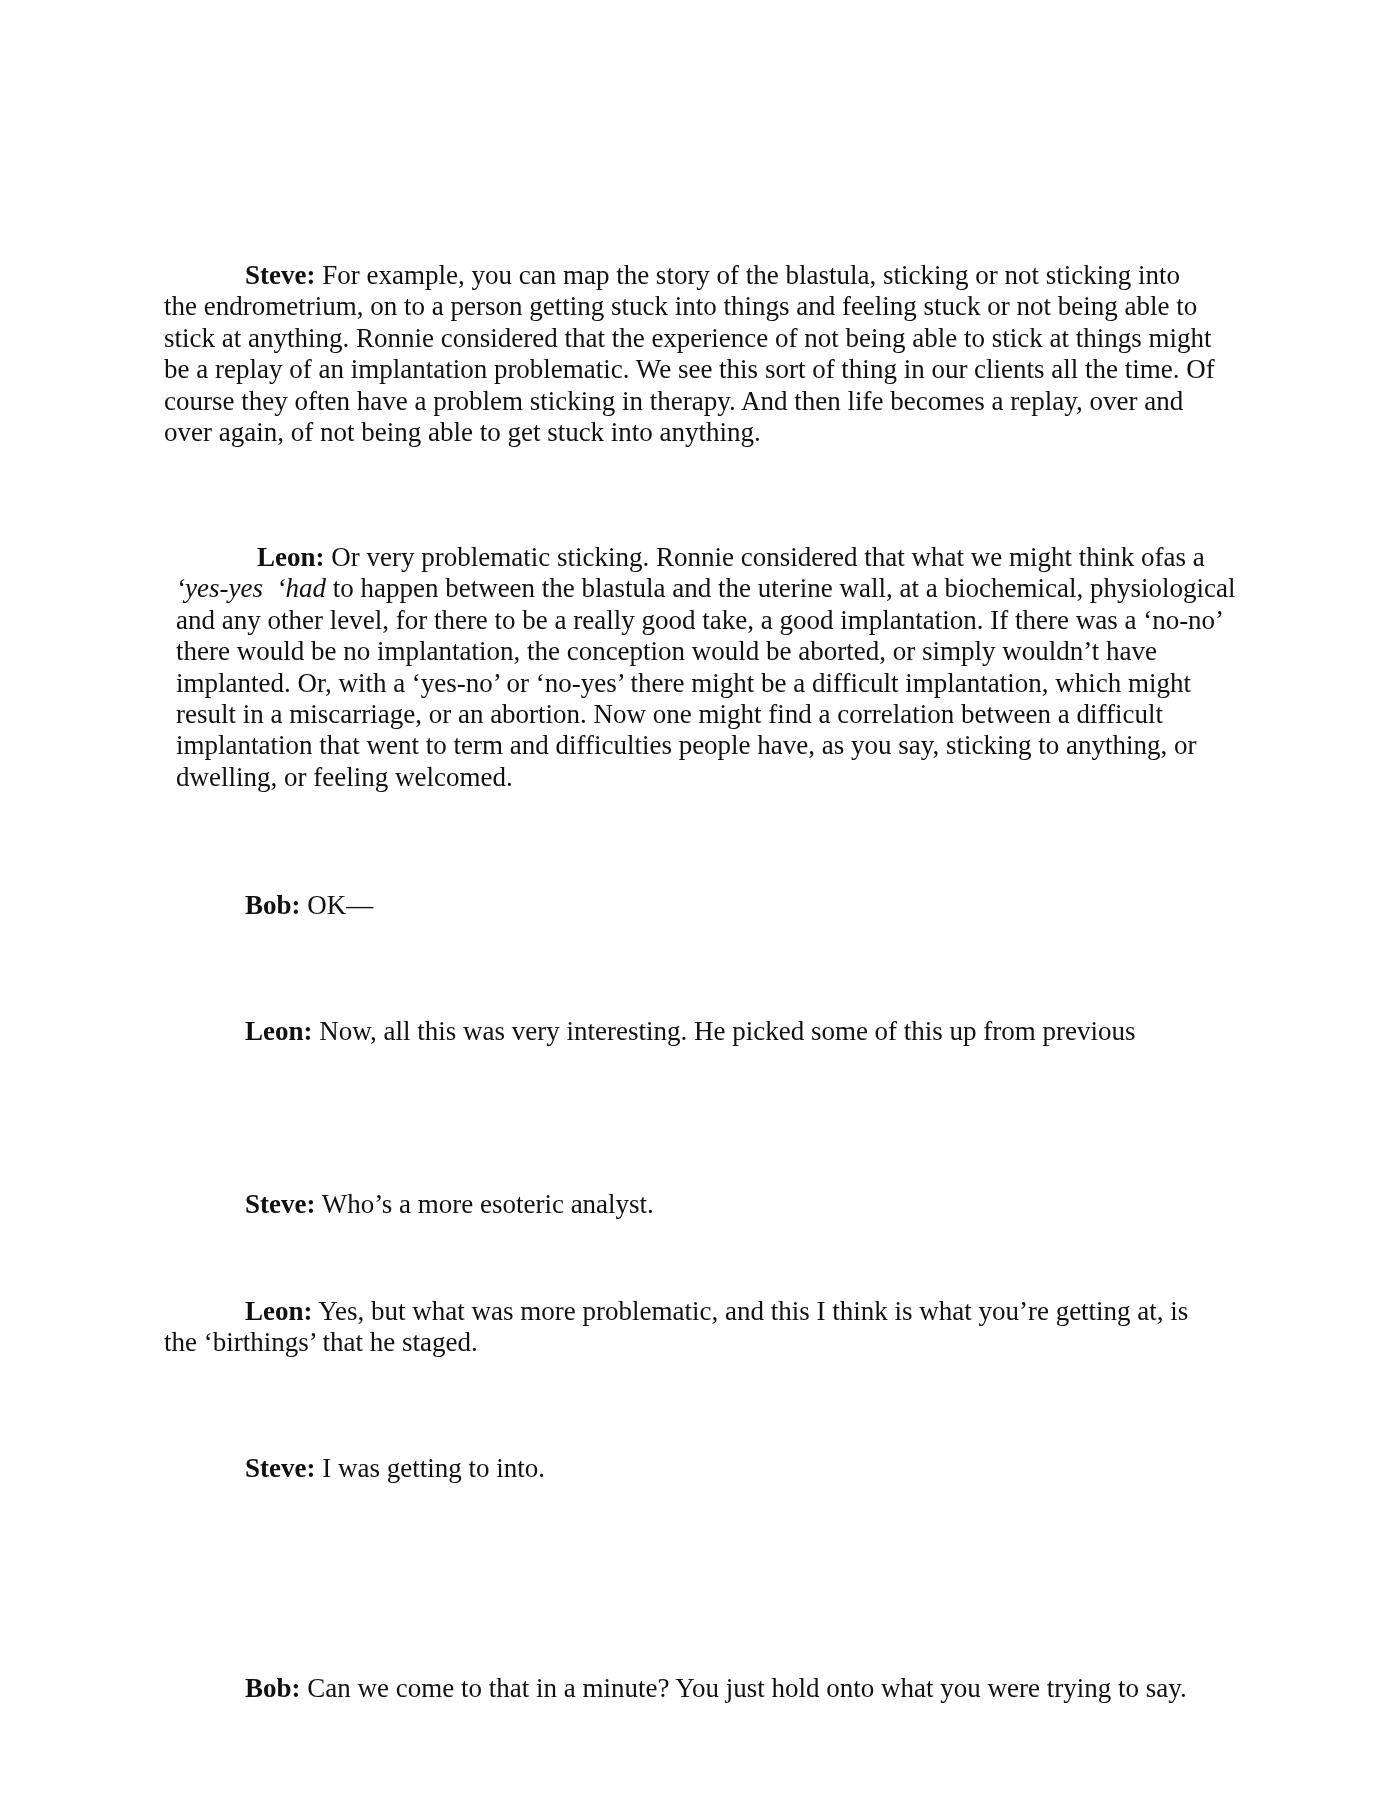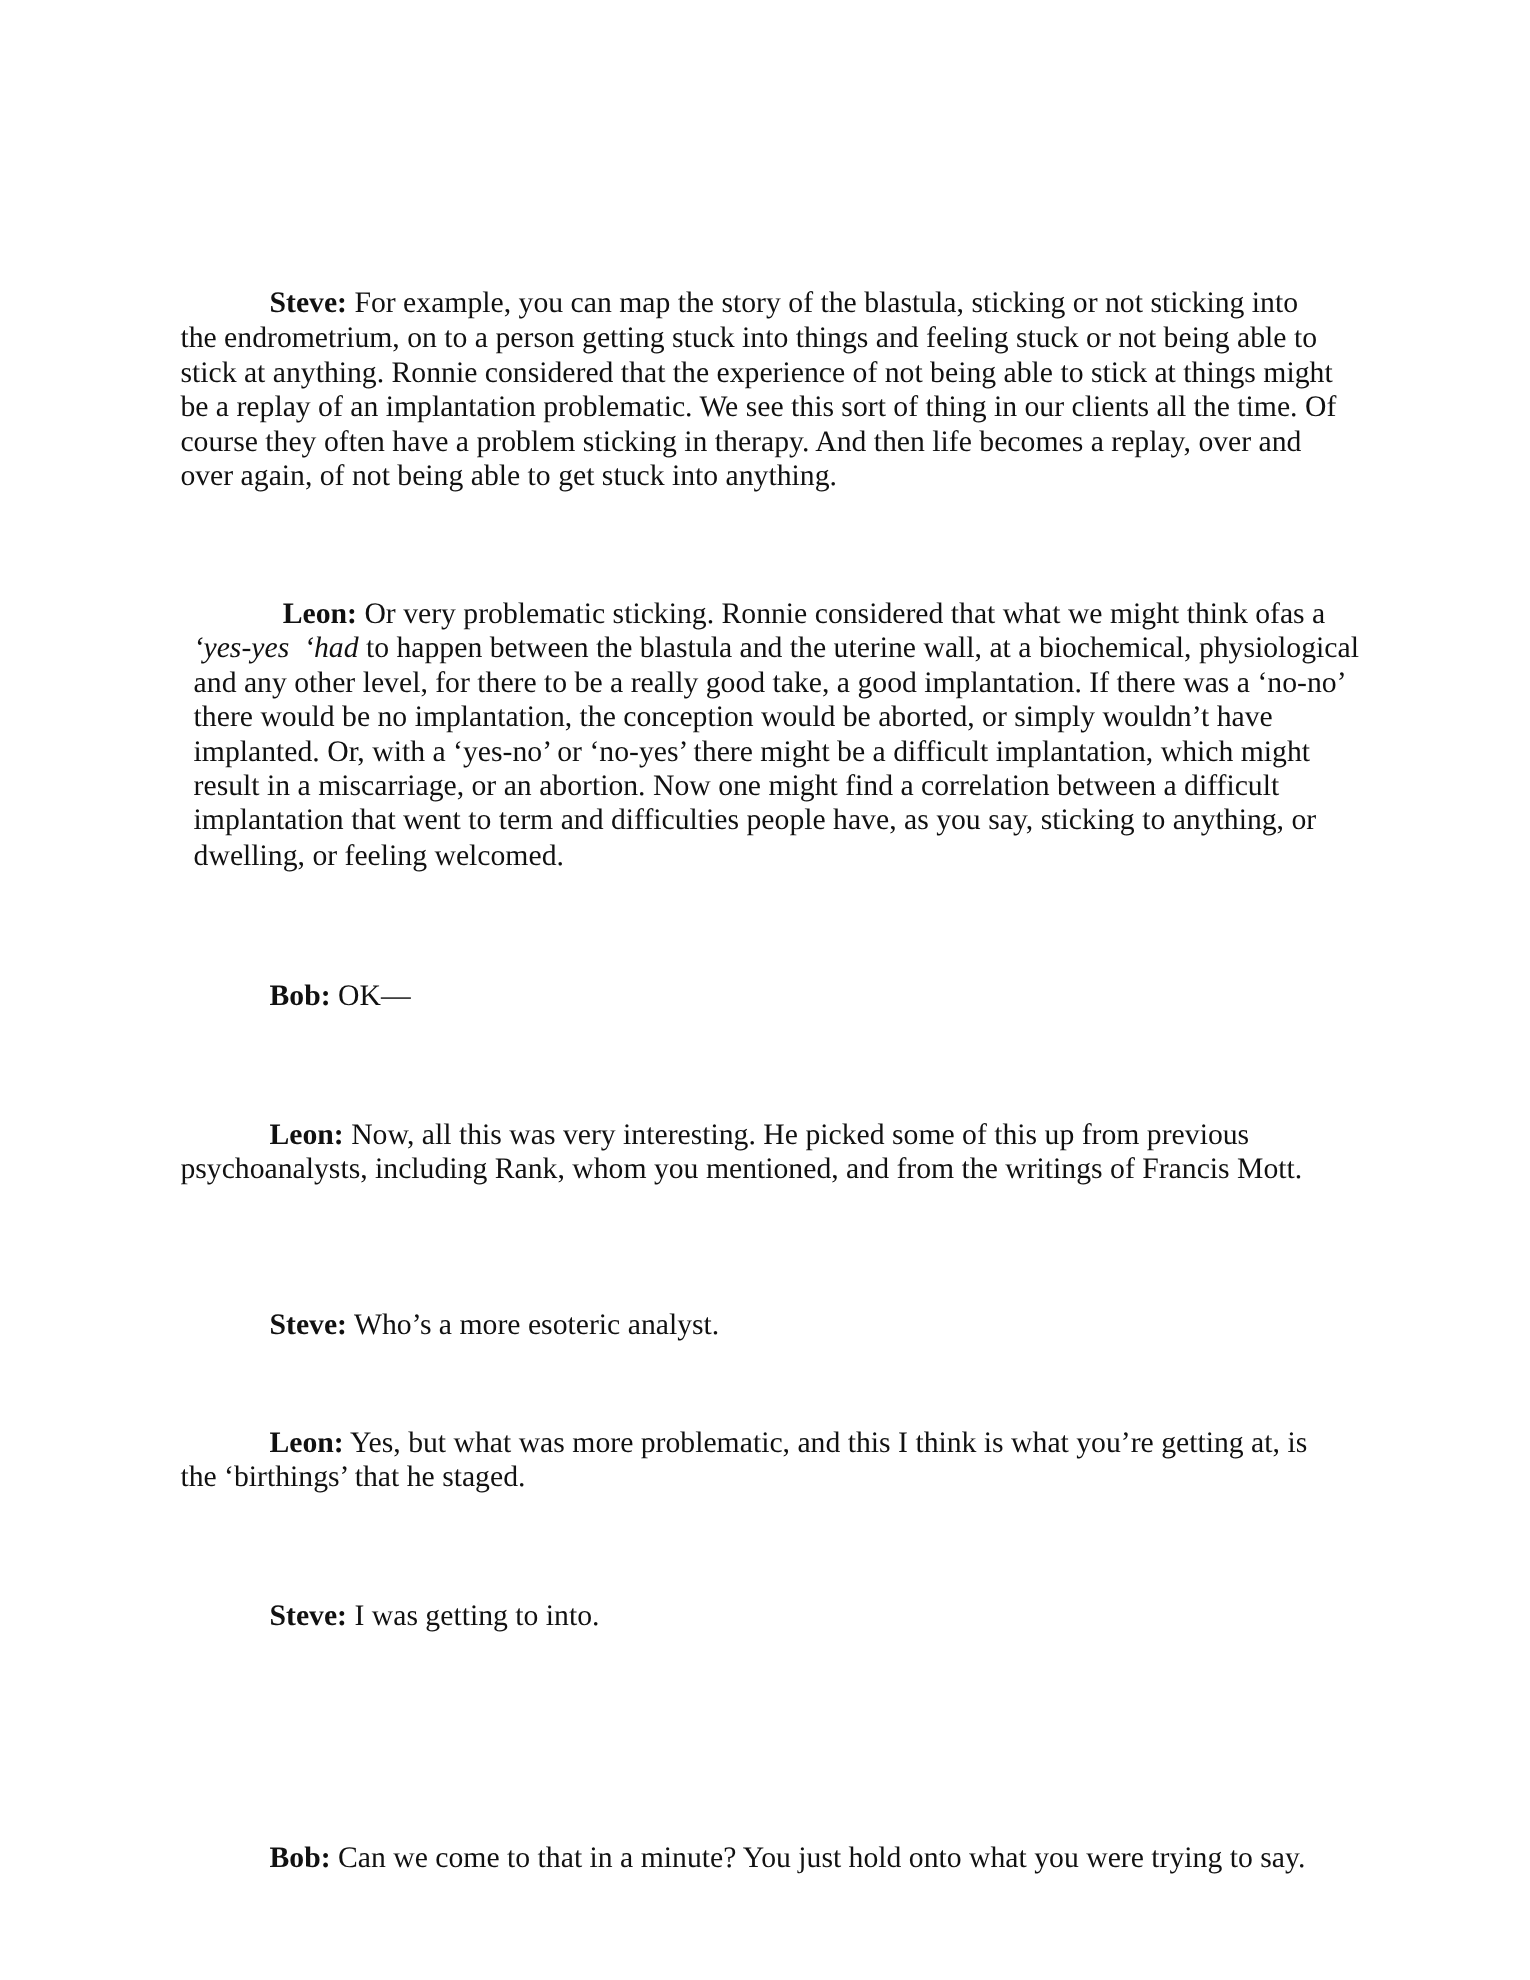--- a/index.html
+++ b/index.html
@@ -58,21 +58,20 @@
       <span class="line"><span>implanted. Or, with a ‘yes-no’ or ‘no-yes’ there might be a difficult implantation, which might</span></span>
       <span class="line"><span>result in a miscarriage, or an abortion. Now one might find a correlation between a difficult</span></span>
       <span class="line"><span>implantation that went to term and difficulties people have, as you say, sticking to anything, or</span></span>
       <span class="line"><span>dwelling, or feeling welcomed.</span></span>
     </div>
     <div class="para" style="top: 890px;">
       <span class="line first"><span class="speaker">Bob:</span><span> OK—</span></span>
     </div>
     <div class="para" style="top: 1016px;">
       <span class="line first"><span class="speaker">Leon:</span><span> Now, all this was very interesting. He picked some of this up from previous</span></span>
-      <span class="line"><span>psychoanalysts, including Rank, whom you mentioned, and from the writings of Francis Mott.</span></span>
     </div>
     <div class="para" style="top: 1169px; margin-top: 20px;">
       <span class="line first"><span class="speaker">Steve:</span><span> Who’s a more esoteric analyst.</span></span>
     </div>
     <div class="para" style="top: 1296px;">
       <span class="line first"><span class="speaker">Leon:</span><span> Yes, but what was more problematic, and this I think is what you’re getting at, is</span></span>
       <span class="line"><span>the ‘birthings’ that he staged.</span></span>
     </div>
     <div class="para" style="top: 1453px;">
       <span class="line first"><span class="speaker">Steve:</span><span> I was getting to into.</span></span>

